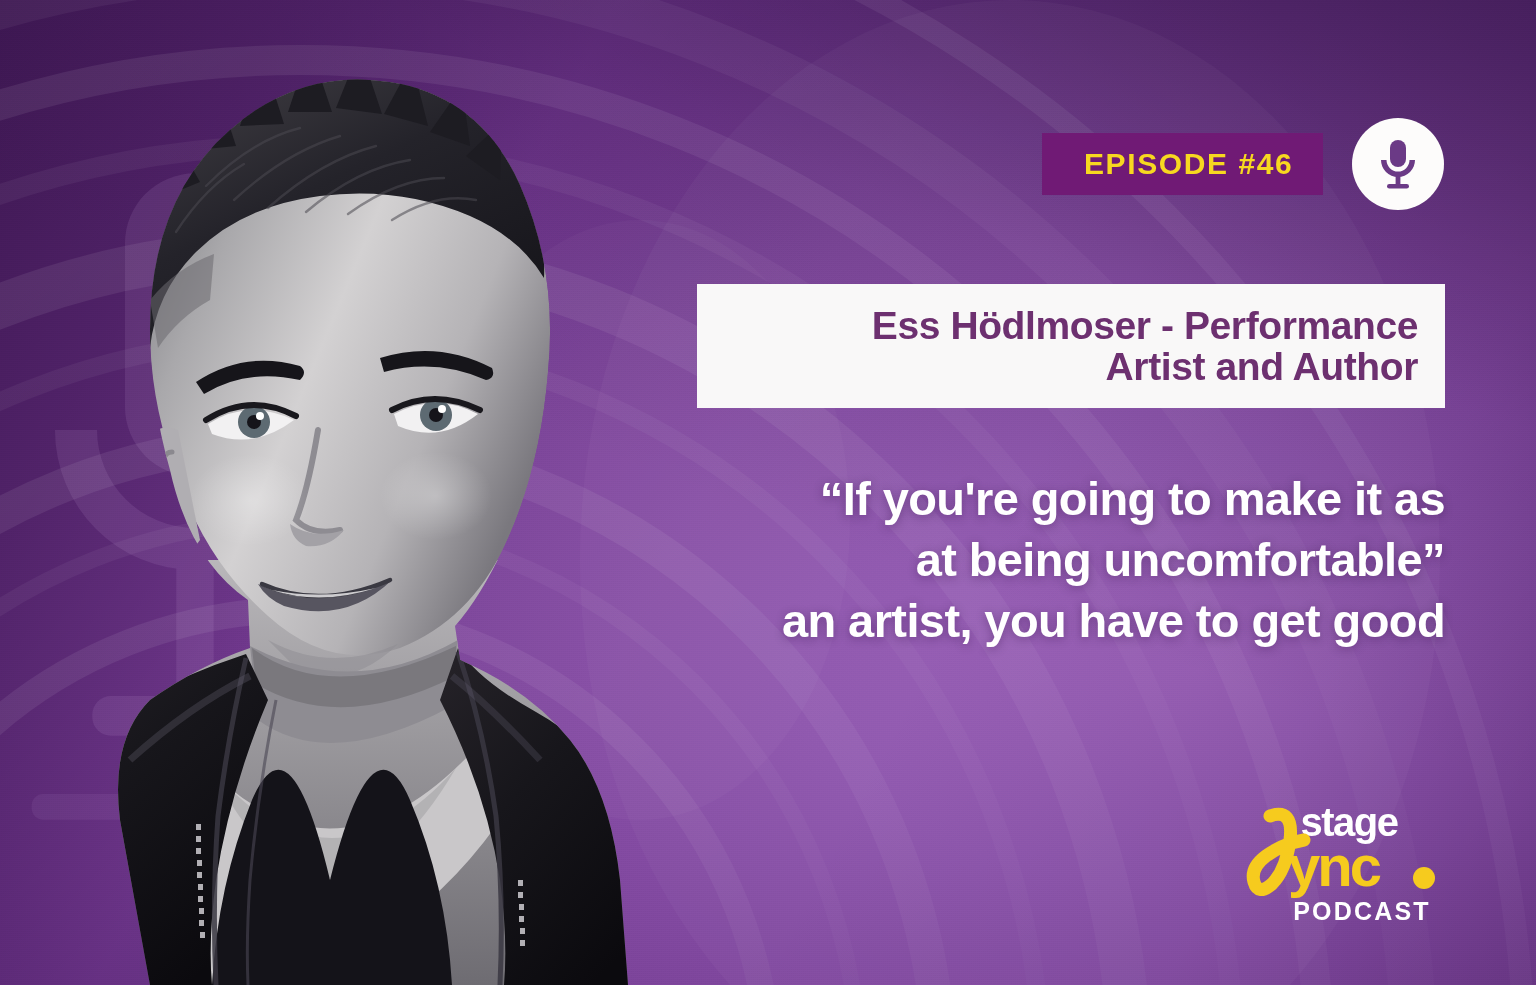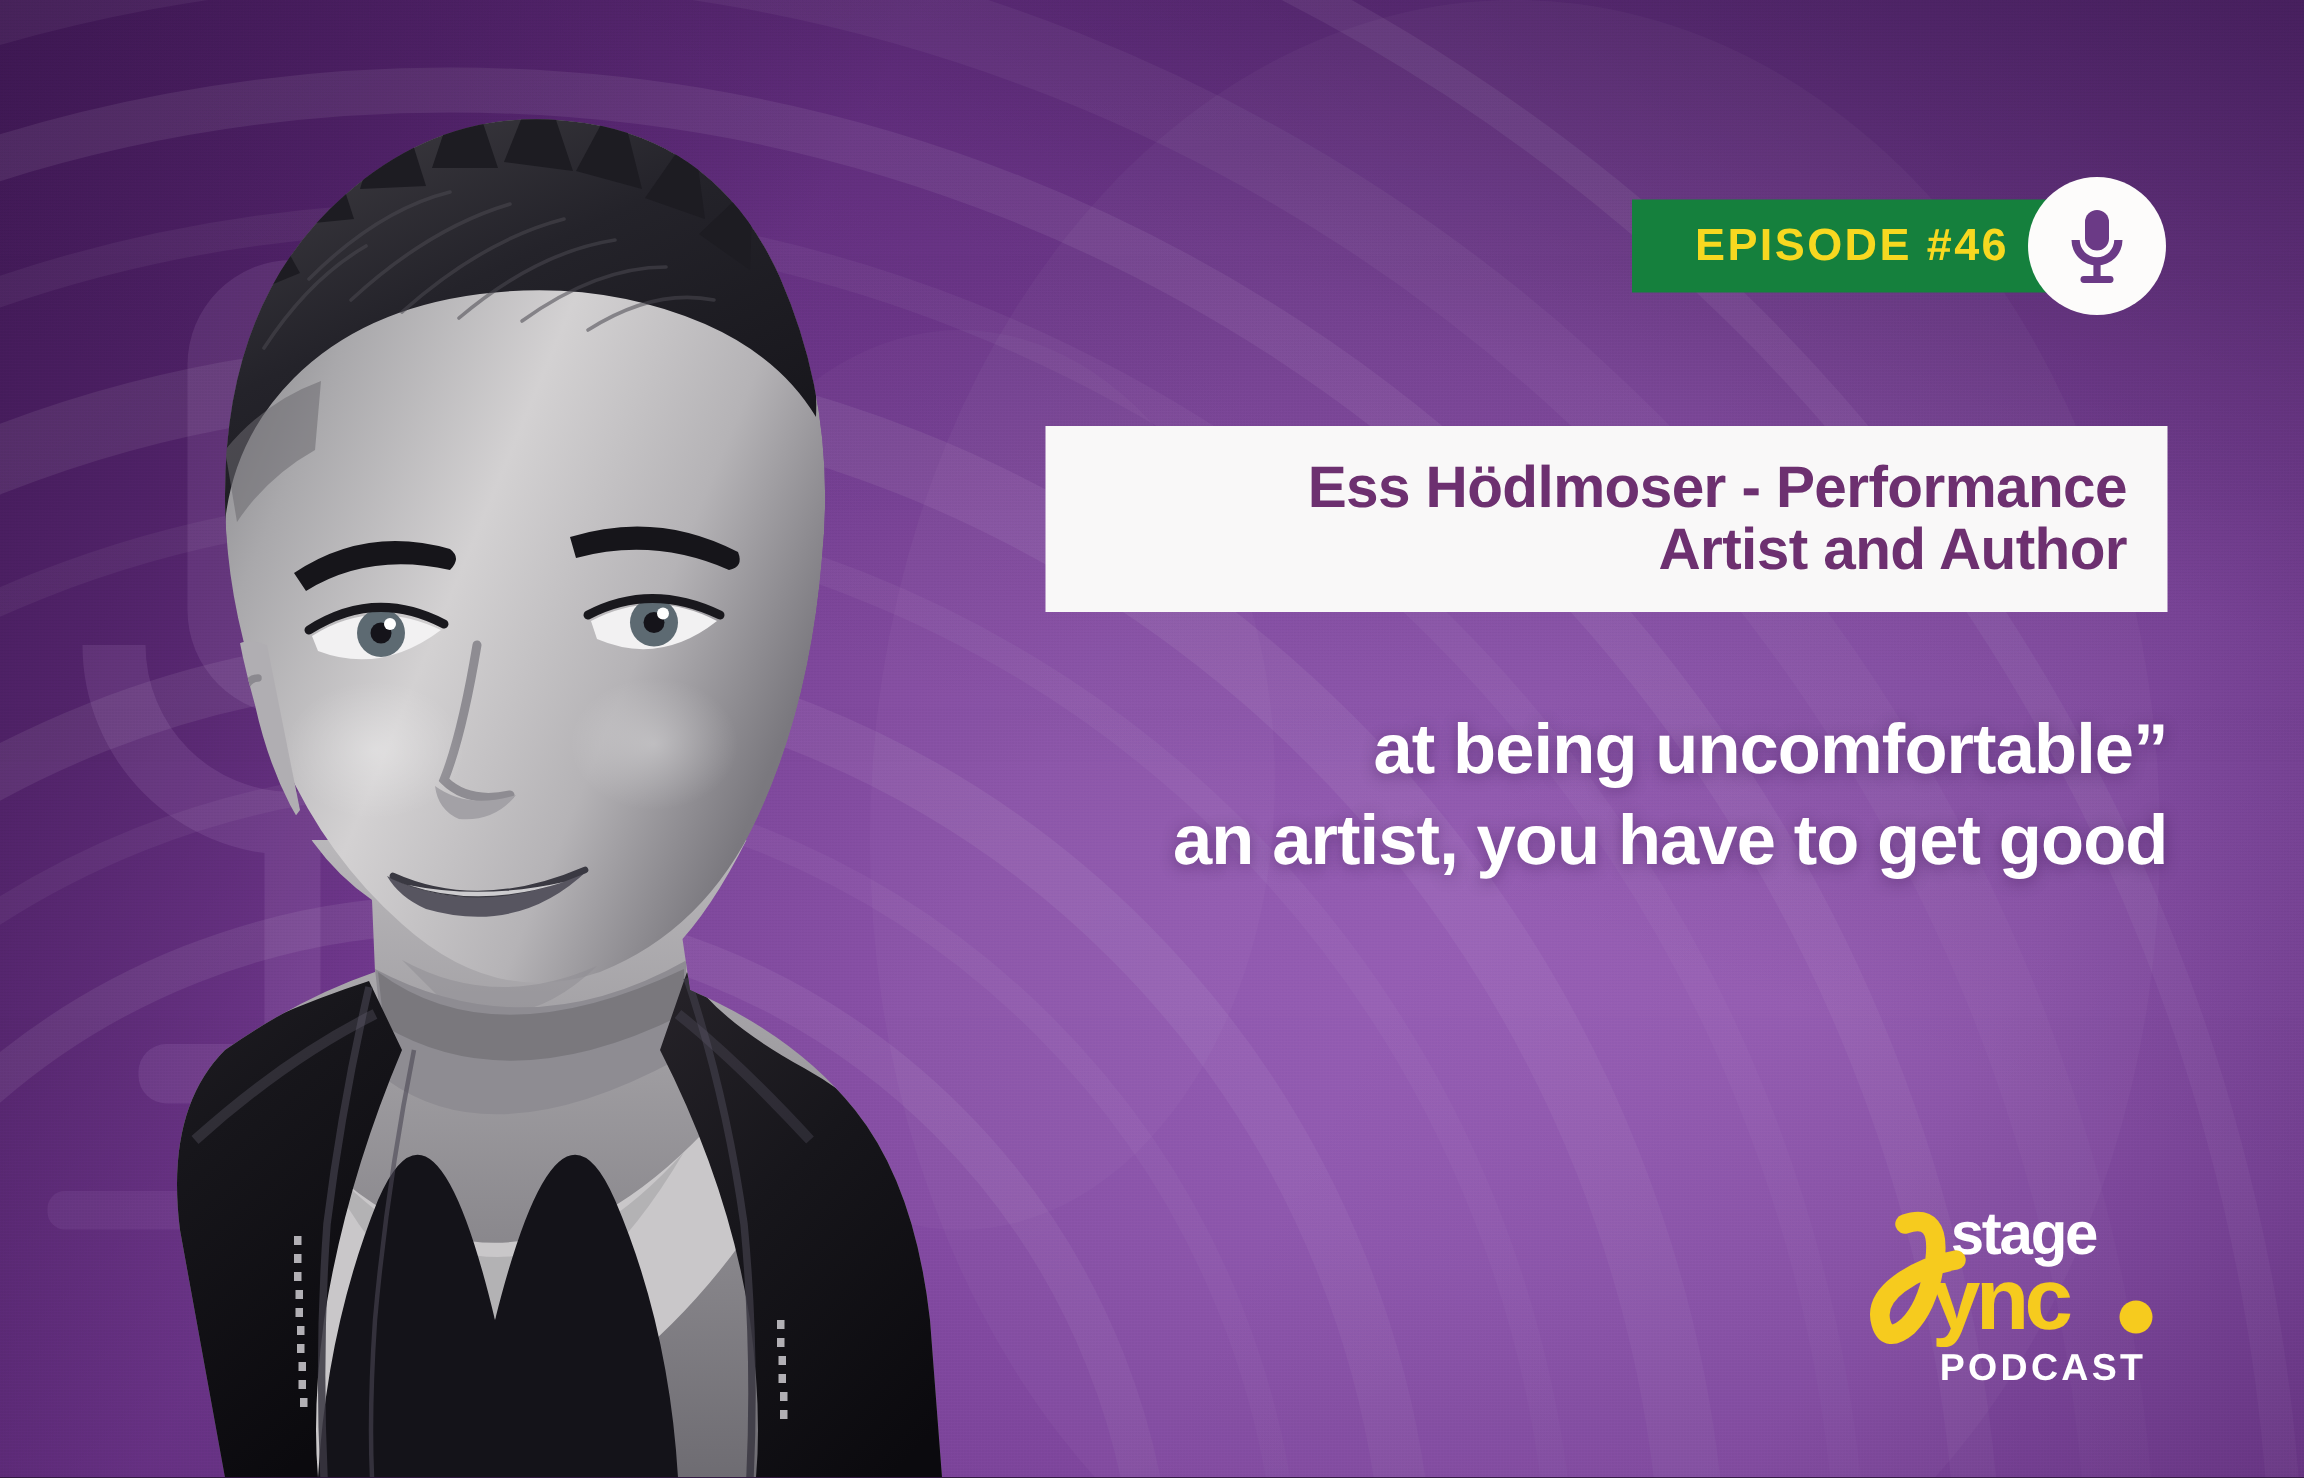--- a/index.html
+++ b/index.html
@@ -61,25 +61,25 @@
 
   
   .portrait {
     position:absolute; left:0px; top:0px;
     width:660px; height:985px;
   }
   .portrait svg { width:100%; height:100%; display:block; }
 
   
   .episode-badge {
-    position:absolute; left:1088px; top:133px;
+    position:absolute; left:1042px; top:133px;
     height:62px;
     display:flex; align-items:center;
     padding:0 30px 0 42px;
-    background:#15803d;
+    background:#701a75;
   }
   .episode-badge .ep-text {
     color:#f7d820;
     font-size:30px;
     font-weight:bold;
     letter-spacing:1.6px;
     font-family:"Liberation Sans", sans-serif;
     white-space:nowrap;
   }
   .mic-badge {
@@ -358,20 +358,21 @@
   </div>
 
   <div class="title-plate">
     <div class="title-text">
       <div>Ess Hödlmoser - Performance</div>
       <div>Artist and Author</div>
     </div>
   </div>
 
   <div class="quote">
+    <div>“If you're going to make it as</div>
     <div>at being uncomfortable”</div>
     <div>an artist, you have to get good</div>
   </div>
 
   <div class="logo">
     <svg viewBox="0 0 216 140" aria-hidden="true">
       <text x="117" y="44" font-family="'Liberation Sans', sans-serif" font-size="40" font-weight="bold" fill="#ffffff" text-anchor="middle" letter-spacing="-1.5">stage</text>
 
       <path d="M38 24 Q62 16 58 48 Q54 78 40 92 Q26 104 22 90 Q18 76 34 64 Q50 52 72 48" fill="none" stroke="#f6cb1e" stroke-width="13" stroke-linecap="round" stroke-linejoin="round"></path>
 

